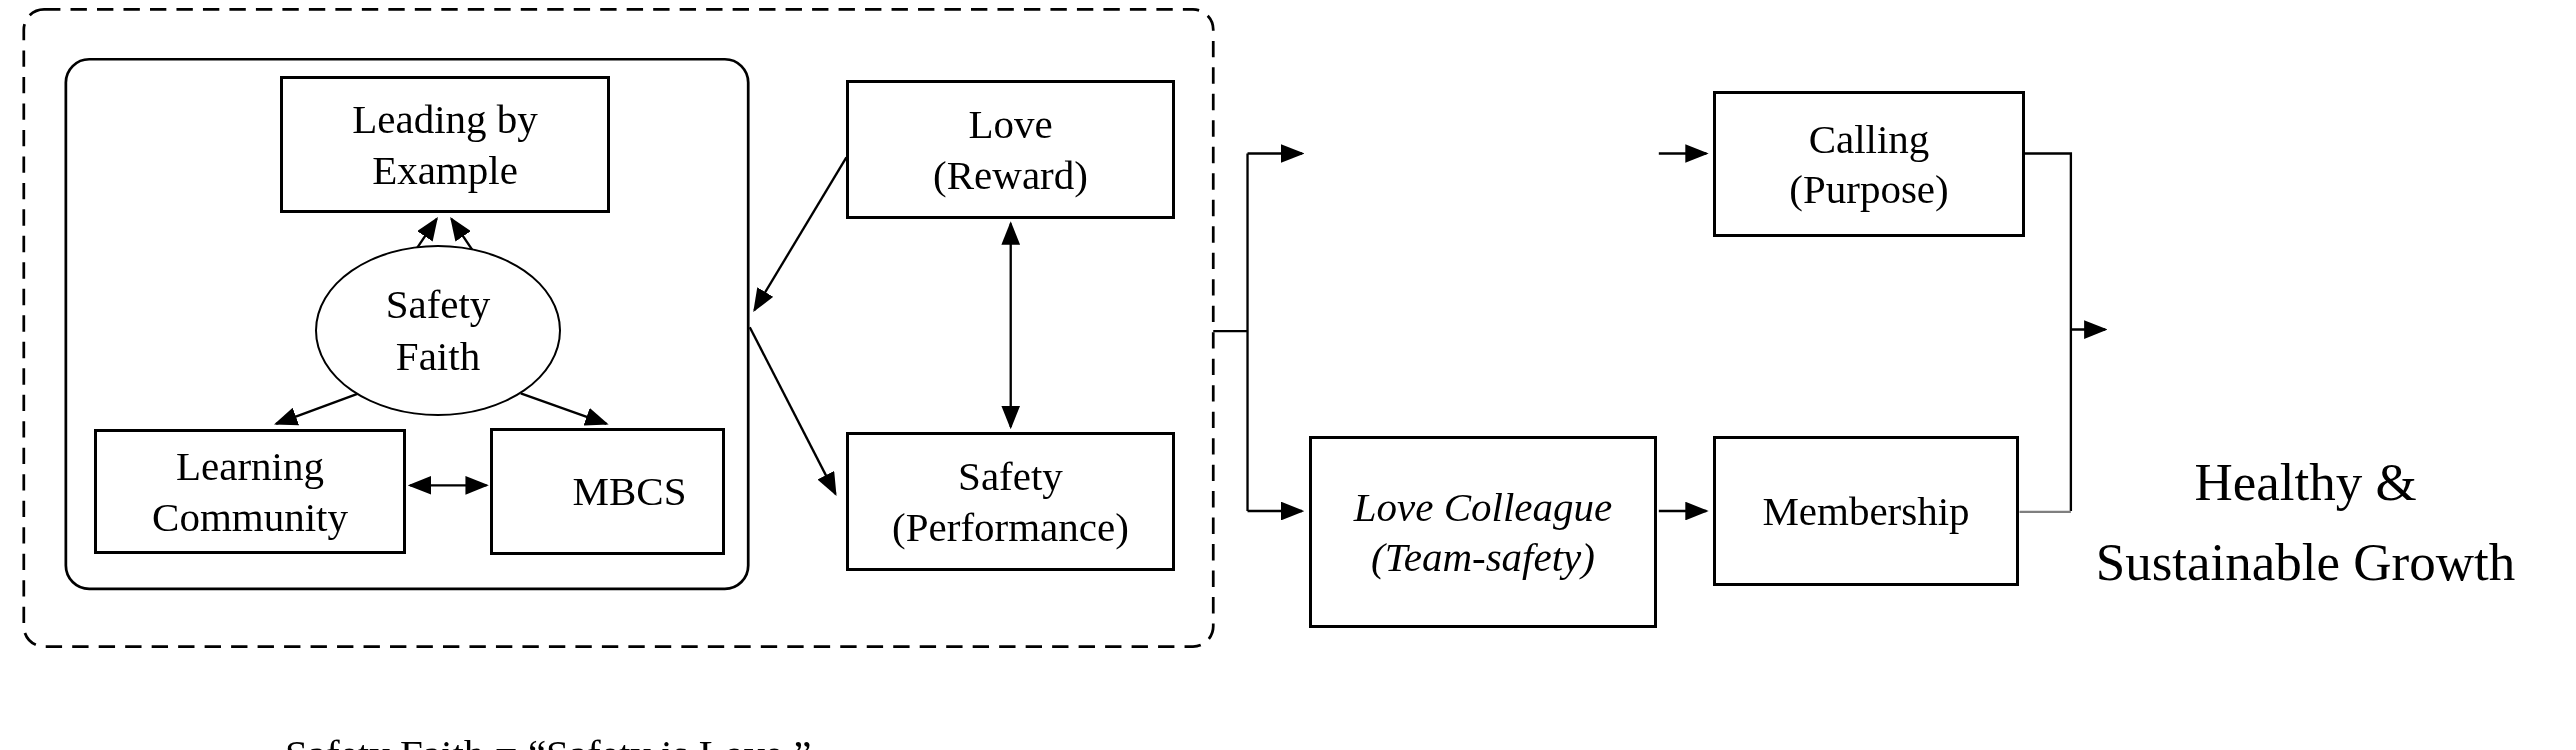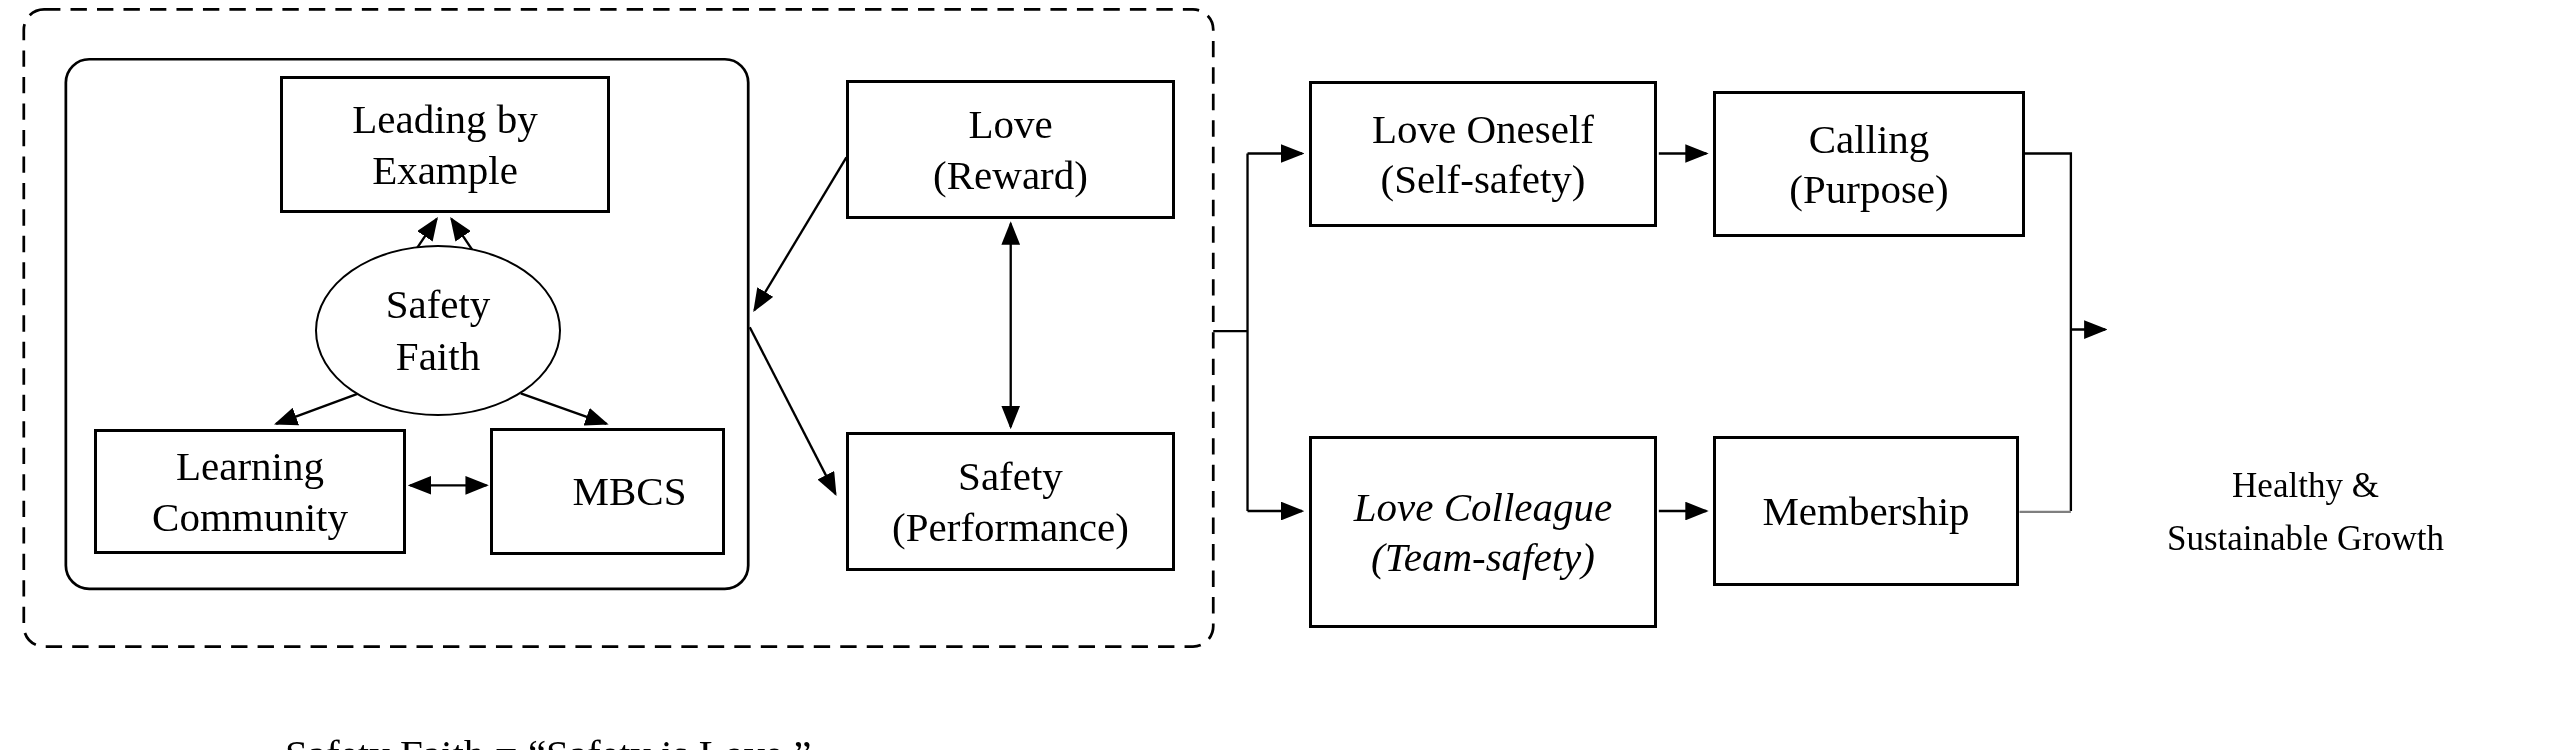--- a/index.html
+++ b/index.html
@@ -47,23 +47,24 @@
     align-items: center;
     justify-content: center;
     text-align: center;
     font-size: 41px;
     line-height: 1.25;
     white-space: pre-line;
   }
   .freetext {
     position: absolute;
     display: flex;
+    align-items: center;
     justify-content: center;
     text-align: center;
-    font-size: 35px;
+    font-size: 53px;
     line-height: 1.5;
     white-space: pre-line;
   }
   .caption {
     position: absolute;
     font-size: 41px;
     line-height: 1.2;
     white-space: pre-line;
   }
 </style>
@@ -142,24 +143,20 @@
   <div class="box" style="left:830px; top:80px; width:329px; height:139px;">
     <span>Love
 (Reward)</span>
   </div>
 
   <div class="box" style="left:830px; top:432px; width:329px; height:139px;">
     <span>Safety
 (Performance)</span>
   </div>
 
-  <div class="box" style="left:1293px; top:81px; width:348px; height:146px;">
-    <span>Love Oneself
-(Self-safety)</span>
-  </div>
 
   <div class="box" style="left:1697px; top:91px; width:312px; height:146px;">
     <span>Calling
 (Purpose)</span>
   </div>
 
   <div class="box" style="left:1293px; top:436px; width:348px; height:192px;font-style:italic;">
     <span>Love Colleague
 (Team-safety)</span>
   </div>

